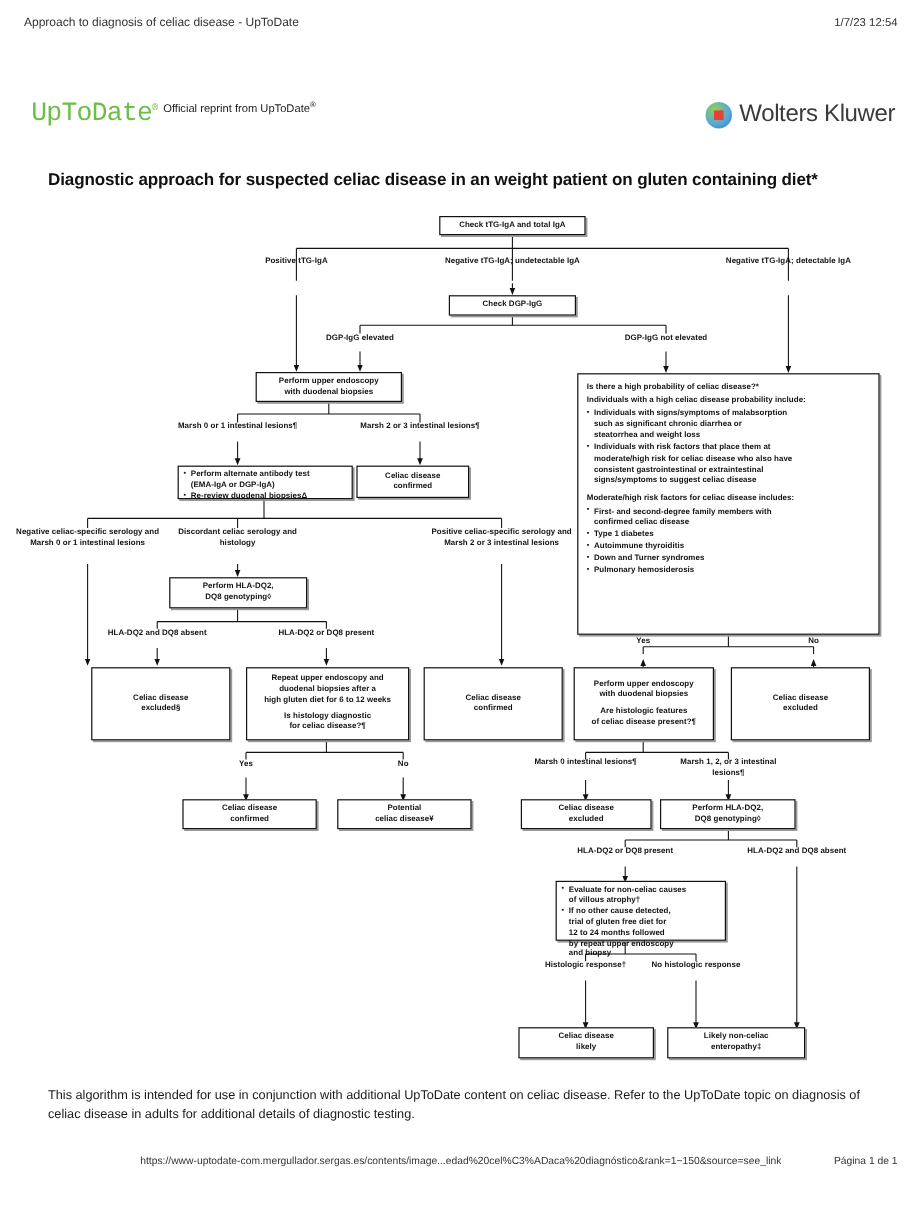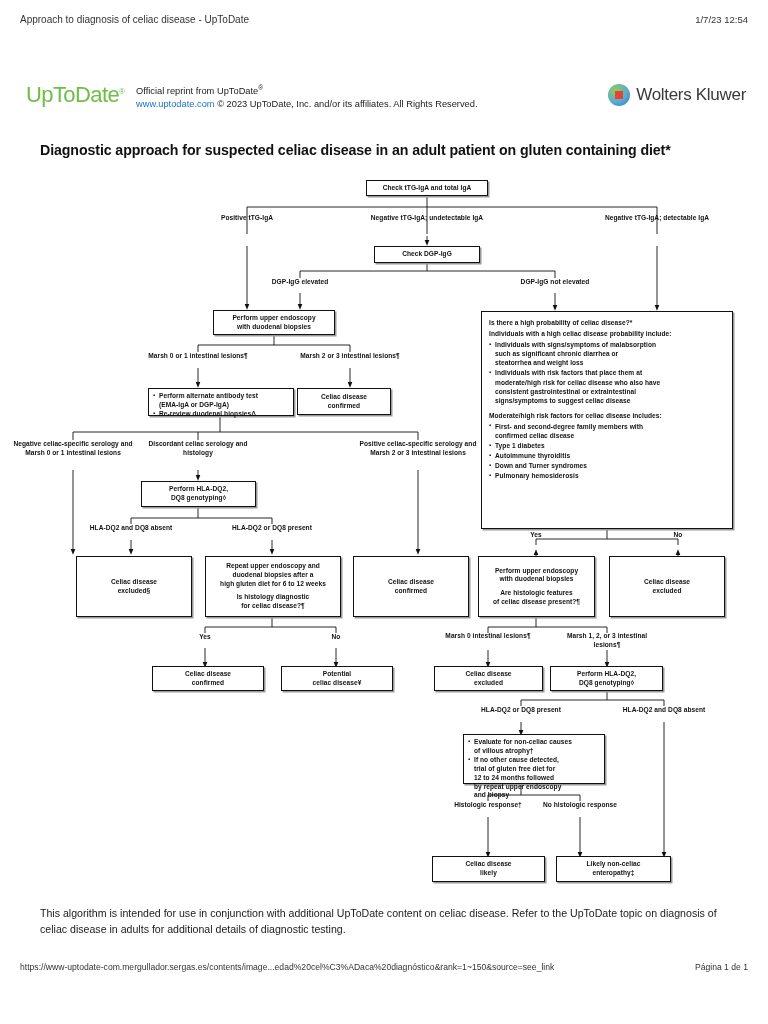--- a/index.html
+++ b/index.html
@@ -8,32 +8,32 @@
     font-family:"Liberation Sans", sans-serif;
     color:#1a1a1a;overflow:hidden;position:relative;
   }
   .page{position:relative;width:768px;height:1024px;}
 
   
   .browser-header{position:absolute;left:0;top:14px;width:768px;height:16px;}
   .bh-title{position:absolute;left:20px;top:0;font-size:10px;color:#333;white-space:nowrap;}
   .bh-date{position:absolute;right:20px;top:0;font-size:9.5px;color:#333;white-space:nowrap;}
   .utd-logo{position:absolute;left:26px;top:82px;font-size:22px;font-weight:400;
-            color:#6cbe45;letter-spacing:-0.6px;font-family:Liberation Sans, sans-serif;text-align:center;}
+            color:#6cbe45;letter-spacing:-0.6px;font-family:Liberation Mono, monospace;text-align:center;}
   .utd-logo sup{font-size:8px;vertical-align:super;}
   .reprint-l1{position:absolute;left:136px;top:84px;font-size:9.3px;color:#222;white-space:nowrap;}
   .reprint-l1 sup{font-size:6.5px;}
   .reprint-l2{position:absolute;left:136px;top:99px;font-size:9.3px;color:#222;white-space:nowrap;}
   .reprint-l2 .lnk{color:#1a73c8;}
   .wk{position:absolute;right:22px;top:84px;display:flex;align-items:center;gap:6px;}
   .wk-mark{width:22px;height:22px;border-radius:50%;
            background:radial-gradient(circle at 35% 30%, #8fd14f 0%, #5aa9d6 55%, #2f7ec0 100%);
            position:relative;}
   .wk-mark:after{content:"";position:absolute;left:7px;top:7px;width:8px;height:8px;background:#e8413c;}
-  .wk-text{font-size:17px;color:#3a3a3a;letter-spacing:-0.3px;white-space:nowrap;}
+  .wk-text{font-size:20px;color:#3a3a3a;letter-spacing:-0.3px;white-space:nowrap;}
 
   
   .chart-title{position:absolute;left:40px;top:142px;width:700px;font-size:14.2px;
                font-weight:bold;color:#111;letter-spacing:-0.1px;}
 
   
   .flow{position:absolute;left:0;top:0;width:768px;height:1024px;}
   .flow svg{position:absolute;left:0;top:0;}
 
   .node{position:absolute;box-sizing:border-box;border:1px solid #111;background:#fff;
@@ -53,42 +53,41 @@
   ul.bl li:before{content:"\25AA";position:absolute;left:0;top:-0.5px;font-size:6px;}
   ul.bl li .cont{display:block;padding-left:0;}
 
   .bigbox{font-weight:bold;font-size:6.6px;line-height:1.38;}
   .bigbox p{margin:0 0 4px 0;}
   .bigbox p.tight{margin-bottom:2px;}
 
   
   .caption{position:absolute;left:40px;top:906px;width:690px;font-size:10.6px;
            line-height:1.5;color:#1a1a1a;}
-  .url-bar{position:absolute;left:20px;top:962px;width:728px;font-size:8.6px;color:#333;}
+  .url-bar{position:absolute;left:20px;top:962px;width:728px;font-size:8.6px;color:#333;text-align:center;}
   .url-bar .pg{position:absolute;right:0;top:0;white-space:nowrap;}
 </style>
 </head>
 <body>
 
 <div class="page">
 
   <div class="browser-header">
     <div class="bh-title">Approach to diagnosis of celiac disease - UpToDate</div>
     <div class="bh-date">1/7/23 12:54</div>
   </div>
 
   <div class="utd-logo"><span>UpToDate</span><sup>®</sup></div>
   <div class="reprint-l1"><span>Official reprint from UpToDate</span><sup>®</sup></div>
-  <div class="reprint-l2"><span class="lnk">www.uptodate.com</span><span> © 2023 UpToDate, Inc. and/or its affiliates. All Rights Reserved.</span></div>
   <div class="wk">
     <span class="wk-mark"></span>
     <span class="wk-text">Wolters Kluwer</span>
   </div>
 
-  <div class="chart-title">Diagnostic approach for suspected celiac disease in an adult patient on gluten containing diet*</div>
+  <div class="chart-title">Diagnostic approach for suspected celiac disease in an weight patient on gluten containing diet*</div>
 
   <div class="flow">
 
     <svg width="768" height="1024">
       <defs>
         <marker id="ah" markerWidth="7" markerHeight="7" refX="3.2" refY="3" orient="auto" markerUnits="userSpaceOnUse">
           <path d="M0,0.6 L6,3 L0,5.4 z" fill="#111"></path>
         </marker>
       </defs>
       <g stroke="#111" stroke-width="0.9" fill="none">

